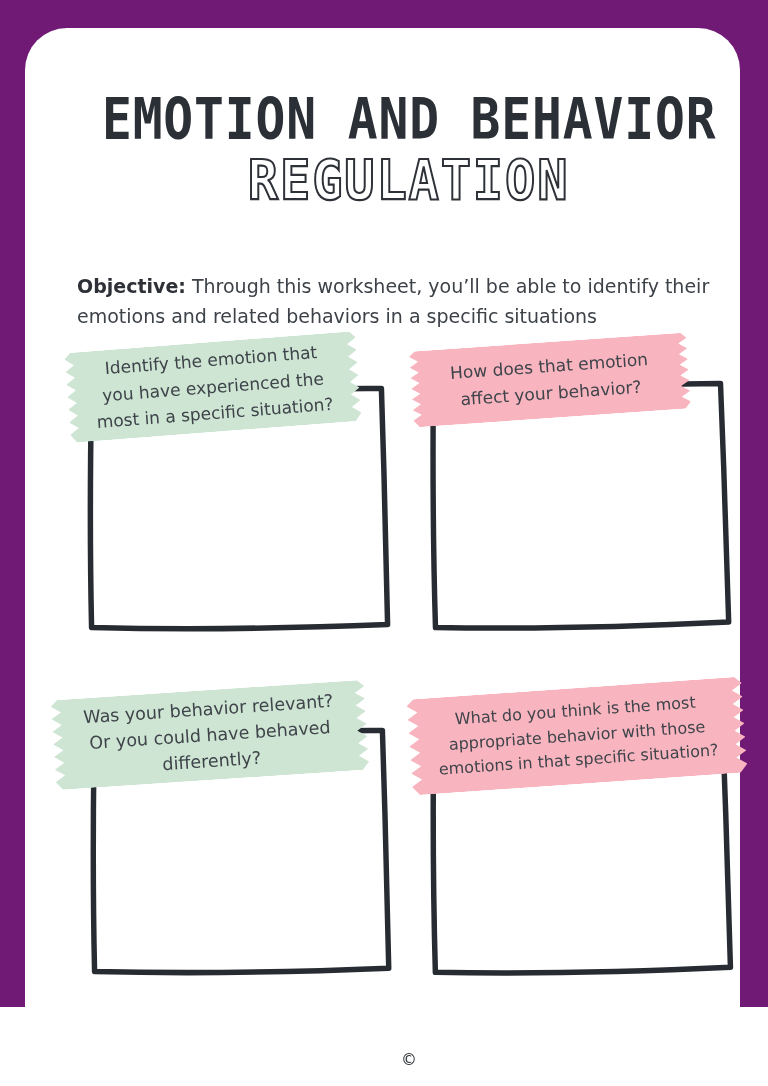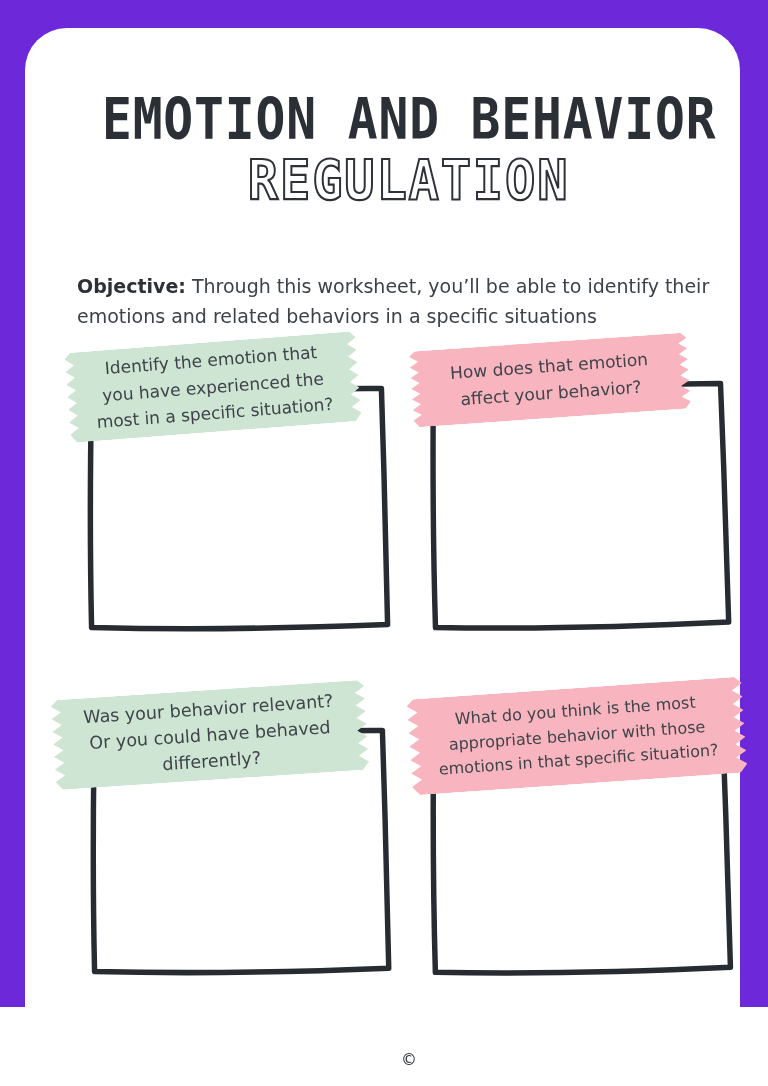--- a/index.html
+++ b/index.html
@@ -8,21 +8,21 @@
     width: 768px;
     height: 1086px;
     overflow: hidden;
     font-family: "DejaVu Sans", sans-serif;
   }
   .page-bg {
     position: absolute;
     inset: 0;
     width: 768px;
     height: 1007px;
-    background: #6d28d9;
+    background: #701a75;
   }
   .sheet {
     position: absolute;
     left: 25px;
     top: 28px;
     width: 715px;
     height: 1029px;
     background: #ffffff;
     border-radius: 42px;
   }

